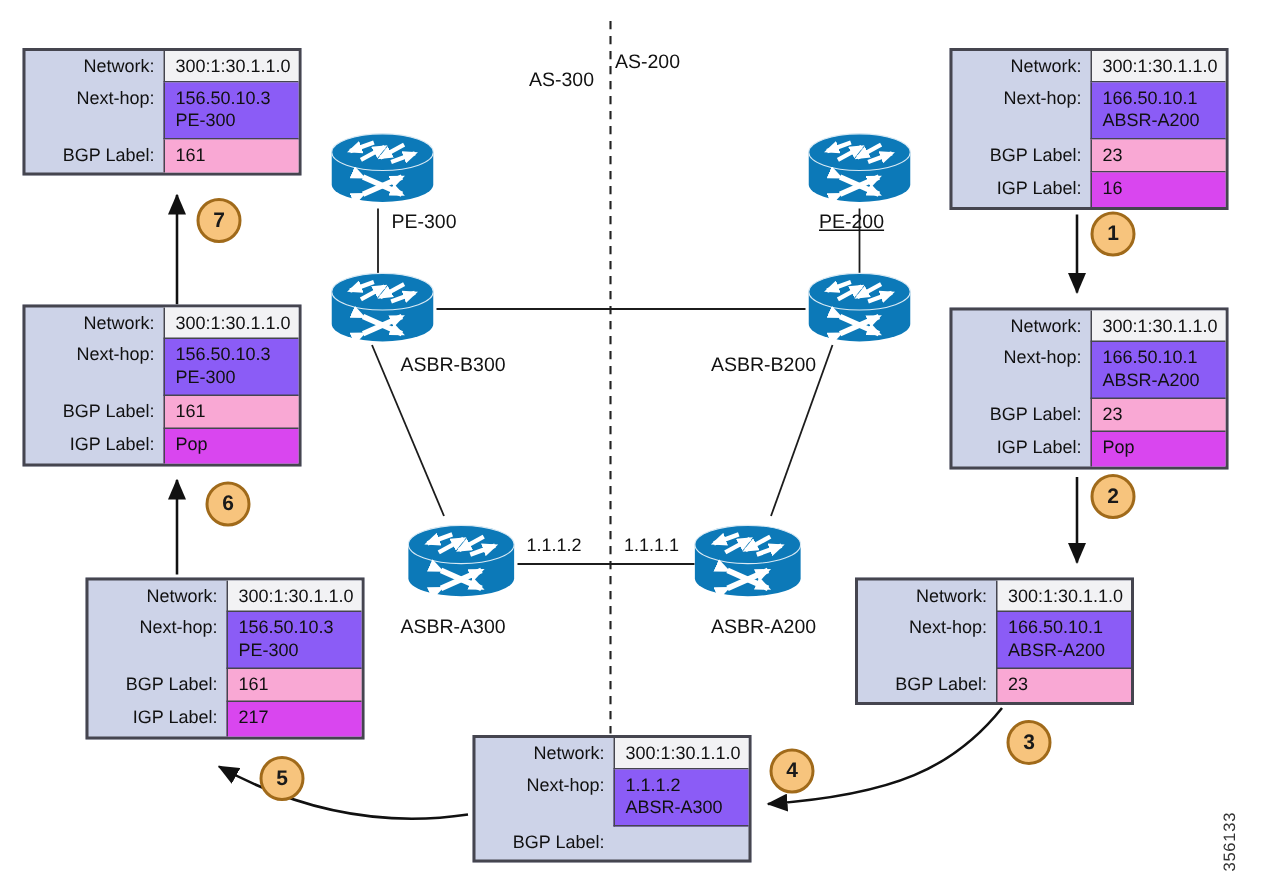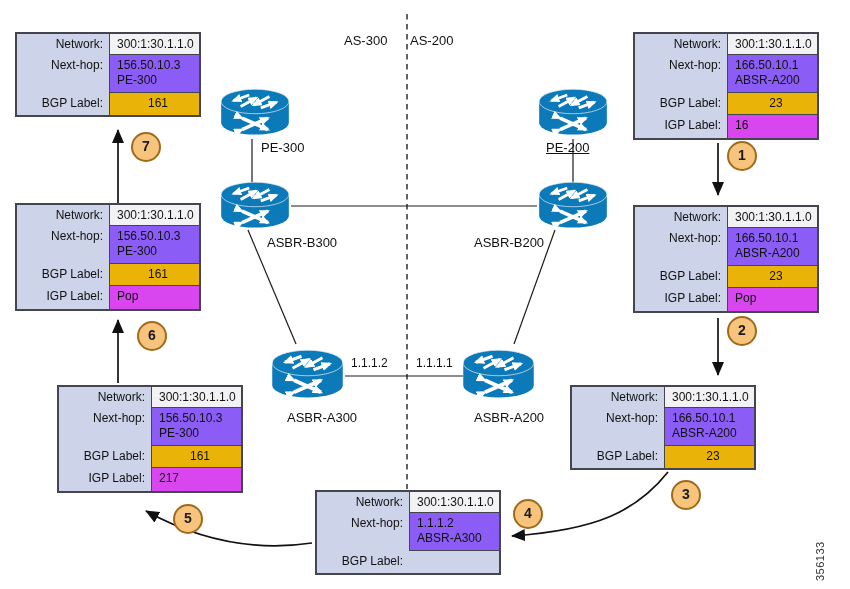--- a/index.html
+++ b/index.html
@@ -11,21 +11,21 @@
   
   .tbl{position:absolute;border:2px solid #45454f;background:#cdd3e8;z-index:2;}
   .trow{display:flex;}
   .r-net{height:21px;} .r-nh{height:38px;} .r-bgp{height:22px;} .r-igp{height:23px;}
   .lbl{width:86px;text-align:right;padding:3px 6px 0 0;font-size:12px;white-space:nowrap;}
   .val{width:90px;border-left:1.5px solid #45454f;box-sizing:border-box;
        padding:3px 0 0 7px;font-size:12px;white-space:nowrap;}
   .trow:not(:last-child) .val{border-bottom:1.5px solid #45454f;}
   .v-net{background:#f2f2f4;}
   .v-nh{background:#8b5cf6;display:flex;flex-direction:column;line-height:15px;}
-  .v-bgp{background:#eab308;text-align:center;}
+  .v-bgp{background:#f9a8d4;}
   .v-igp{background:#d946ef;}
   
   .step{position:absolute;width:26px;height:26px;border-radius:50%;background:#f7c47d;
         border:2px solid #a06a1a;z-index:3;text-align:center;
         font-size:14px;font-weight:bold;line-height:25px;color:#1a1a1a;}
   
   .txt{position:absolute;font-size:13px;z-index:2;white-space:nowrap;}
   .small{font-size:12px;}
   .wm{position:absolute;left:814px;top:581px;font-size:11px;color:#333;
       transform:rotate(-90deg);transform-origin:0 0;z-index:2;letter-spacing:0.5px;}
@@ -80,28 +80,28 @@
     </g>
 
     <use href="#router" x="219" y="87" width="72" height="52"></use>
     <use href="#router" x="219" y="180" width="72" height="52"></use>
     <use href="#router" x="537" y="87" width="72" height="52"></use>
     <use href="#router" x="537" y="180" width="72" height="52"></use>
     <use href="#router" x="270" y="341" width="75" height="68"></use>
     <use href="#router" x="461" y="341" width="75" height="68"></use>
   </svg>
 
-  <div class="txt" style="left:344px;top:33px;width:52px;text-align:left;">AS-300</div>
+  <div class="txt" style="left:344px;top:45px;width:52px;text-align:right;">AS-300</div>
   <div class="txt" style="left:410px;top:33px;">AS-200</div>
 
   <div class="txt" style="left:261px;top:140px;">PE-300</div>
   <div class="txt" style="left:267px;top:235px;">ASBR-B300</div>
   <div class="txt" style="left:546px;top:140px;text-decoration:underline;">PE-200</div>
   <div class="txt" style="left:474px;top:235px;">ASBR-B200</div>
-  <div class="txt" style="left:267px;top:410px;margin-left:20px;">ASBR-A300</div>
+  <div class="txt" style="left:267px;top:410px;">ASBR-A300</div>
   <div class="txt" style="left:474px;top:410px;">ASBR-A200</div>
 
   <div class="txt small" style="left:351px;top:356px;">1.1.1.2</div>
   <div class="txt small" style="left:416px;top:356px;">1.1.1.1</div>
 
   <div class="wm">356133</div>
 
   <div class="tbl" style="left:15px;top:32px;">
     <div class="trow r-net">
         <div class="lbl">Network:</div>

